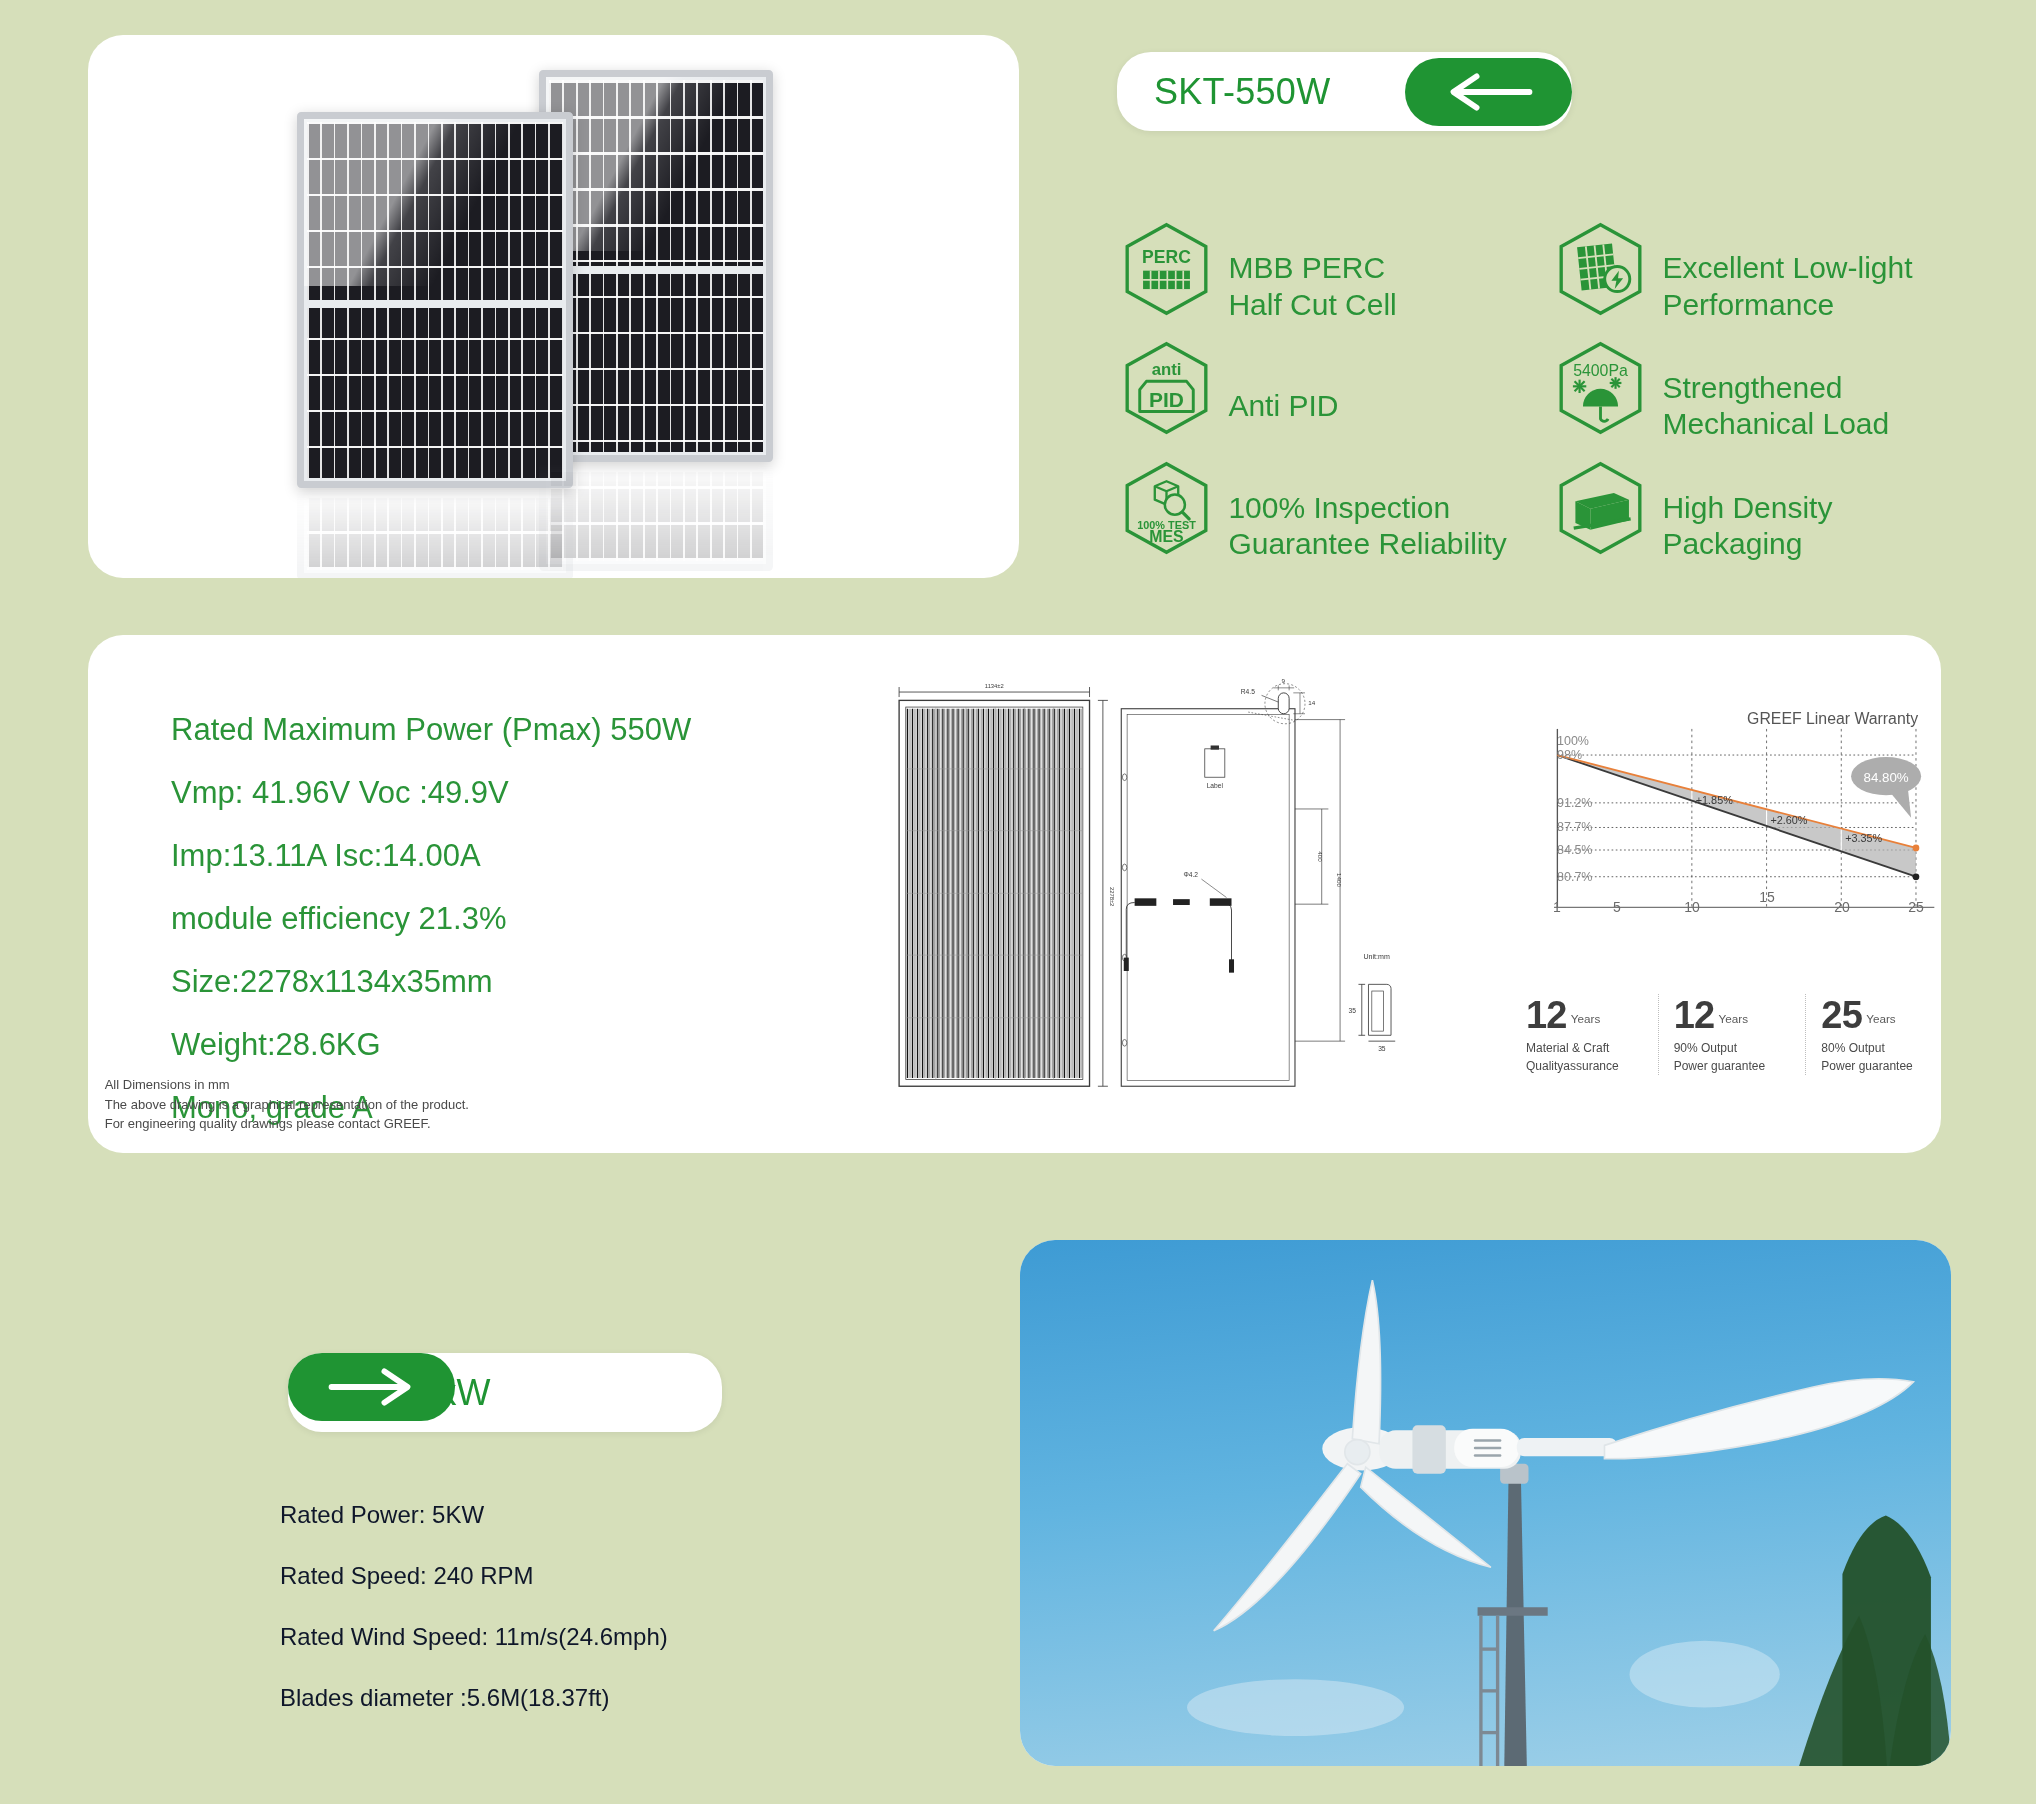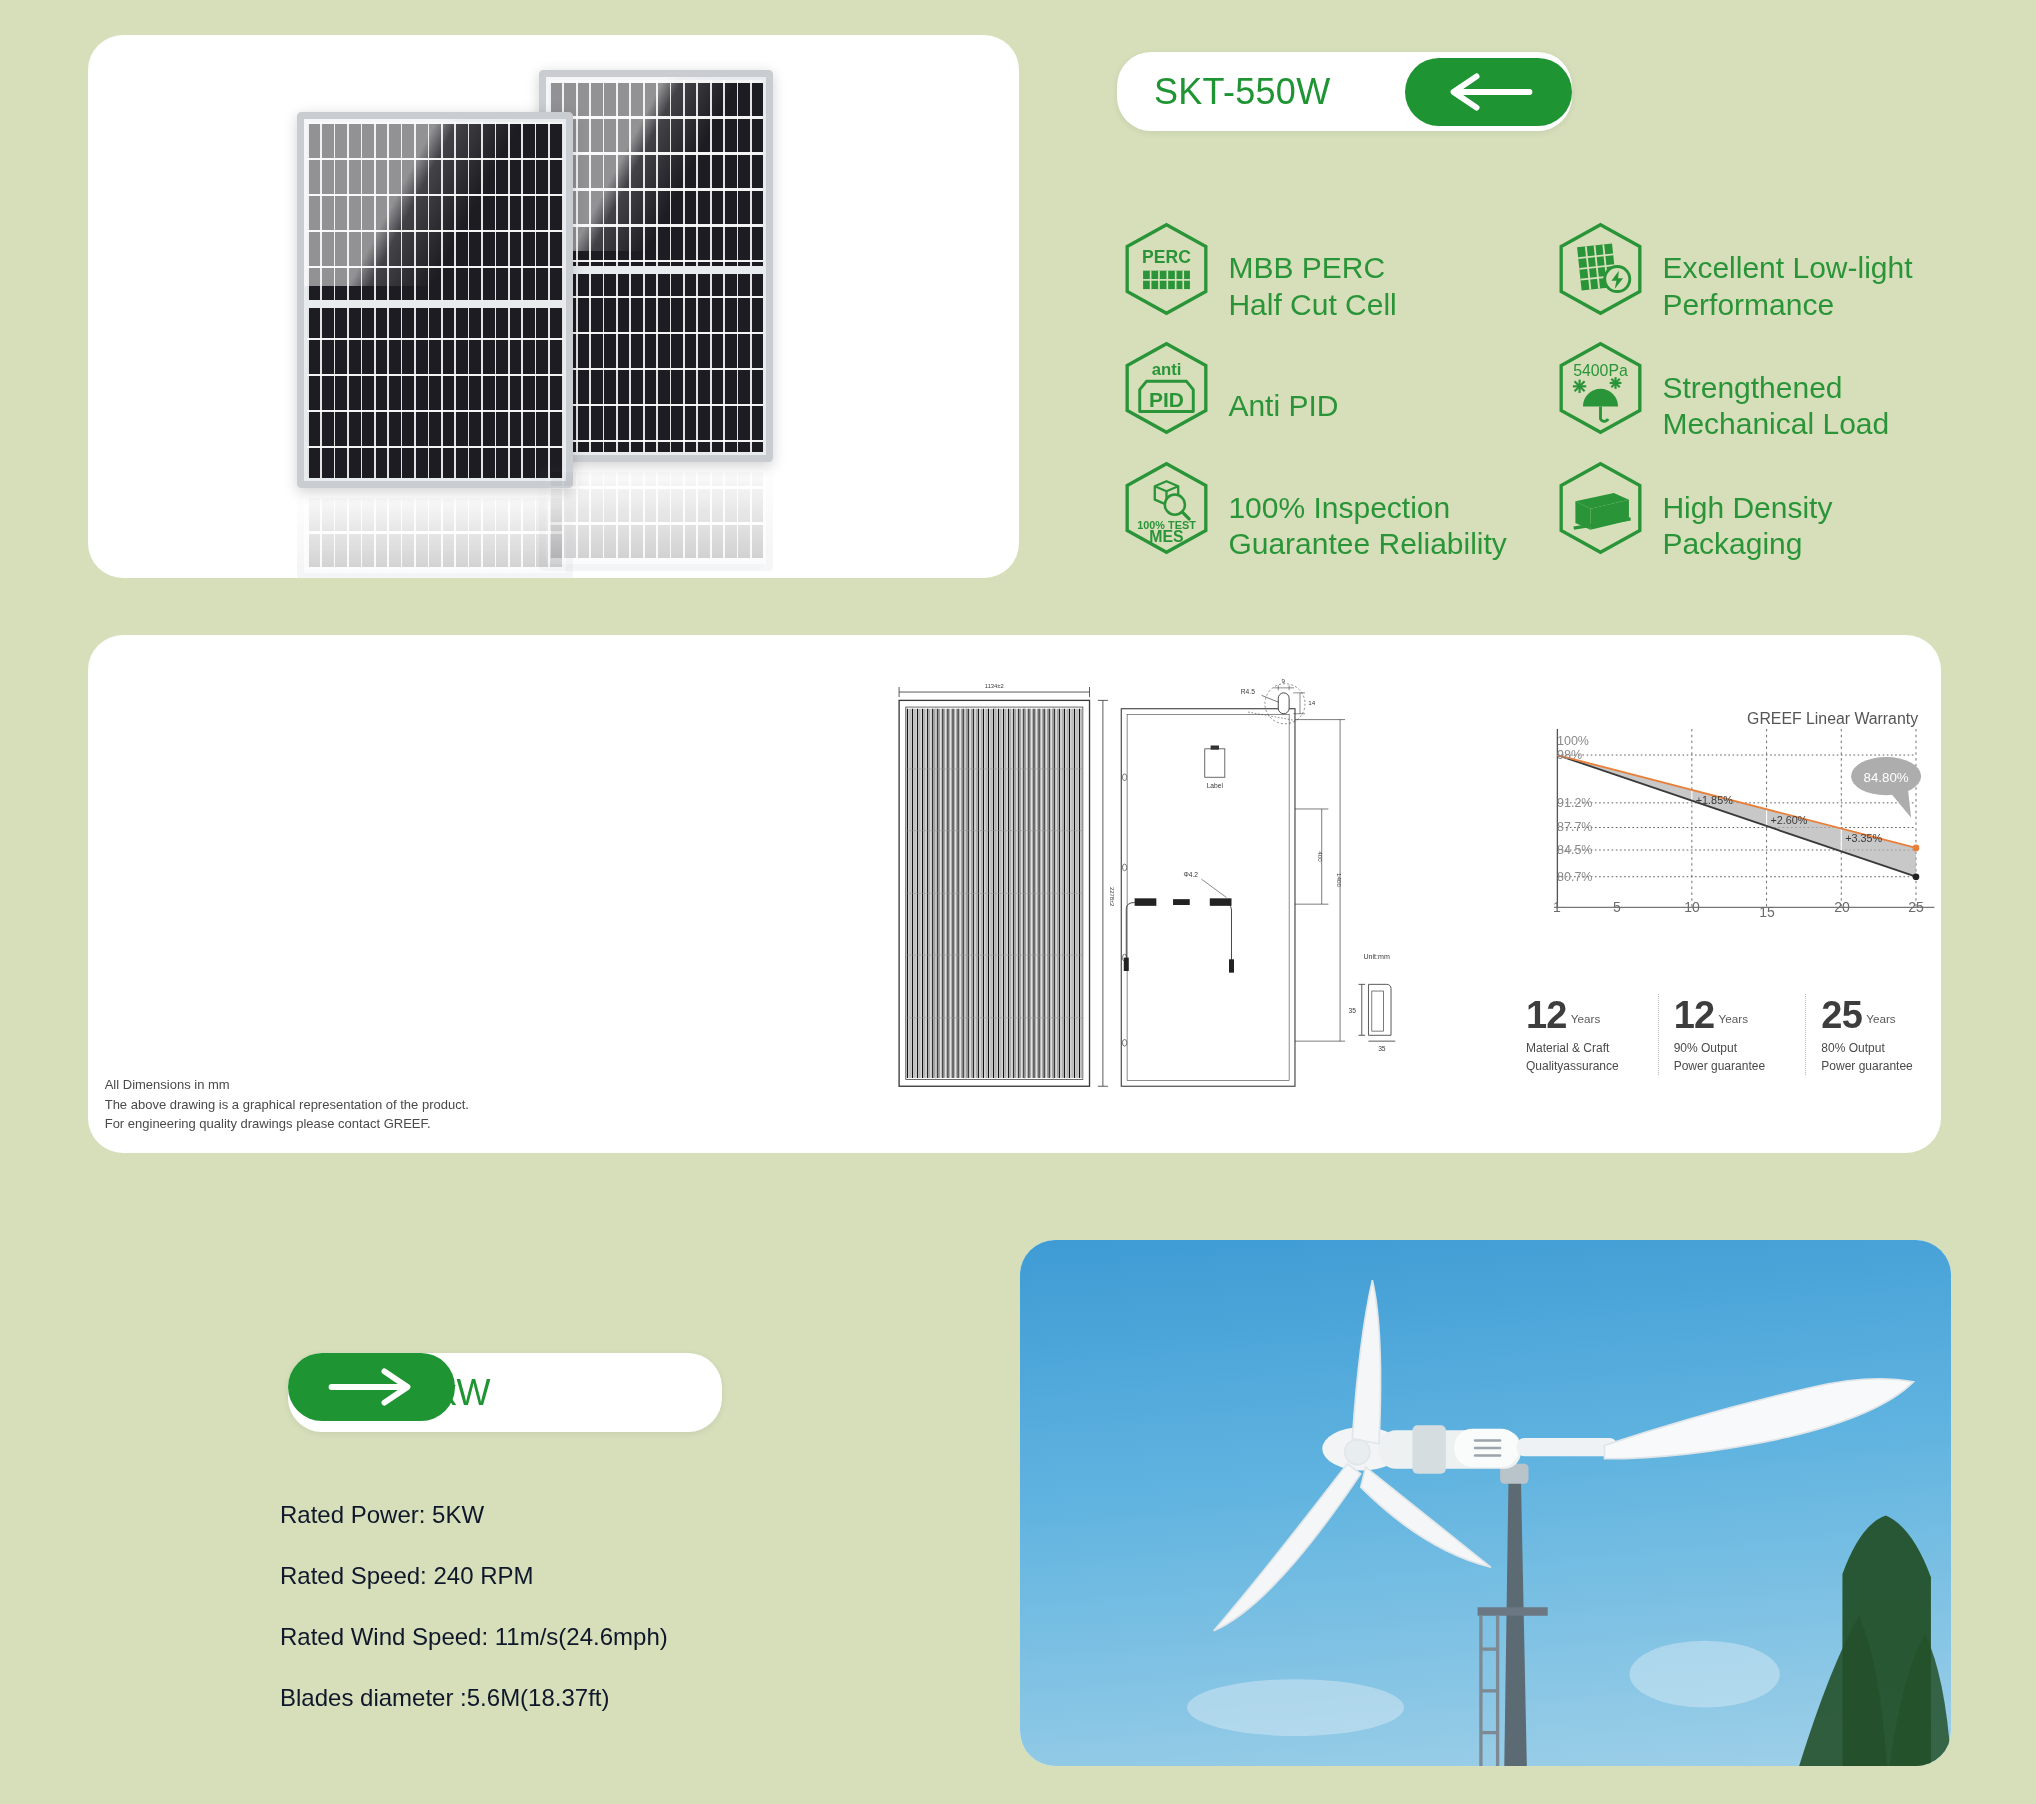--- a/index.html
+++ b/index.html
@@ -237,20 +237,29 @@
     </span>
     <span class="feat-text">
       <span>High Density</span><br>
       <span>Packaging</span>
     </span>
   </div>
 </div>
 
 <div class="card" id="spec-card">
 
+  <ul id="solar-specs">
+    <li>Rated Maximum Power (Pmax) 550W</li>
+    <li>Vmp: 41.96V  Voc :49.9V</li>
+    <li>Imp:13.11A   Isc:14.00A</li>
+    <li>module efficiency 21.3%</li>
+    <li>Size:2278x1134x35mm</li>
+    <li>Weight:28.6KG</li>
+    <li>Mono, grade A</li>
+  </ul>
 
   <div id="tech-drawing">
     <svg width="518" height="451" viewBox="0 0 620 540">
       <g stroke="#3a3a3a" fill="none">
 
         <g transform="translate(6,28)">
           <line x1="0" y1="-10" x2="228" y2="-10" stroke-width="1"></line>
           <line x1="0" y1="-16" x2="0" y2="-4" stroke-width="1"></line>
           <line x1="228" y1="-16" x2="228" y2="-4" stroke-width="1"></line>
           <text x="114" y="-15" font-size="7" fill="#3a3a3a" text-anchor="middle" font-family="Liberation Sans, sans-serif" stroke="none">1134±2</text>
@@ -497,21 +506,21 @@
           <div class="ylab" style="left: 58px; top: 53px;">98%</div>
           <div class="ylab" style="left: 58px; top: 101px;">91.2%</div>
           <div class="ylab" style="left: 58px; top: 125px;">87.7%</div>
           <div class="ylab" style="left: 58px; top: 148px;">84.5%</div>
           <div class="ylab" style="left: 58px; top: 175px;">80.7%</div>
         </div>
       <div id="xlabels">
           <div class="xlab" style="left: 58px; top: 189px;">1</div>
           <div class="xlab" style="left: 118px; top: 189px;">5</div>
           <div class="xlab" style="left: 193px; top: 189px;">10</div>
-          <div class="xlab" style="left: 268px; top: 194px;">15</div>
+          <div class="xlab" style="left: 268px; top: 179px;">15</div>
           <div class="xlab" style="left: 343px; top: 189px;">20</div>
           <div class="xlab" style="left: 417px; top: 189px;">25</div>
         </div>
     </div>
 
     <div class="warr-badges">
       <div class="wb">
         <span class="wb-num">12</span><span class="wb-yrs">Years</span>
         <div class="wb-desc">
           <span>Material &amp; Craft</span><br>

